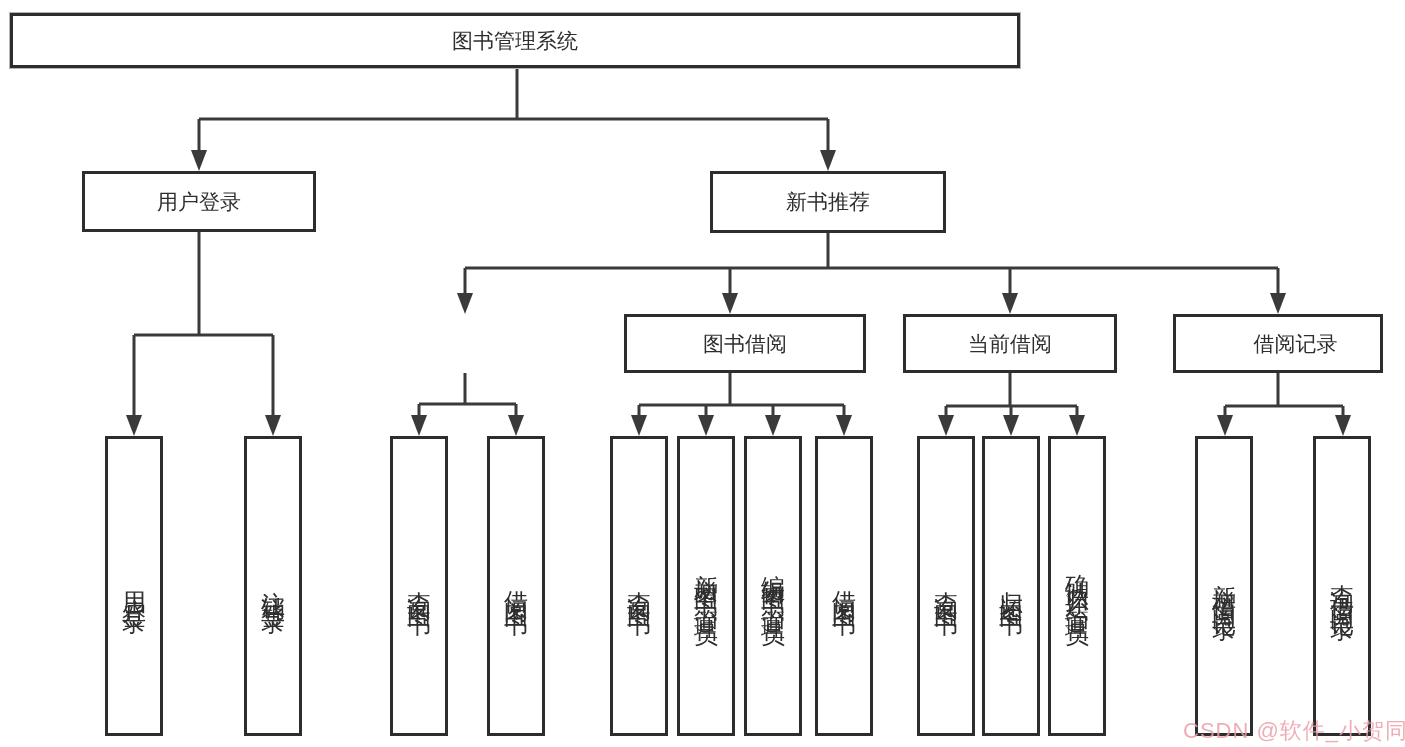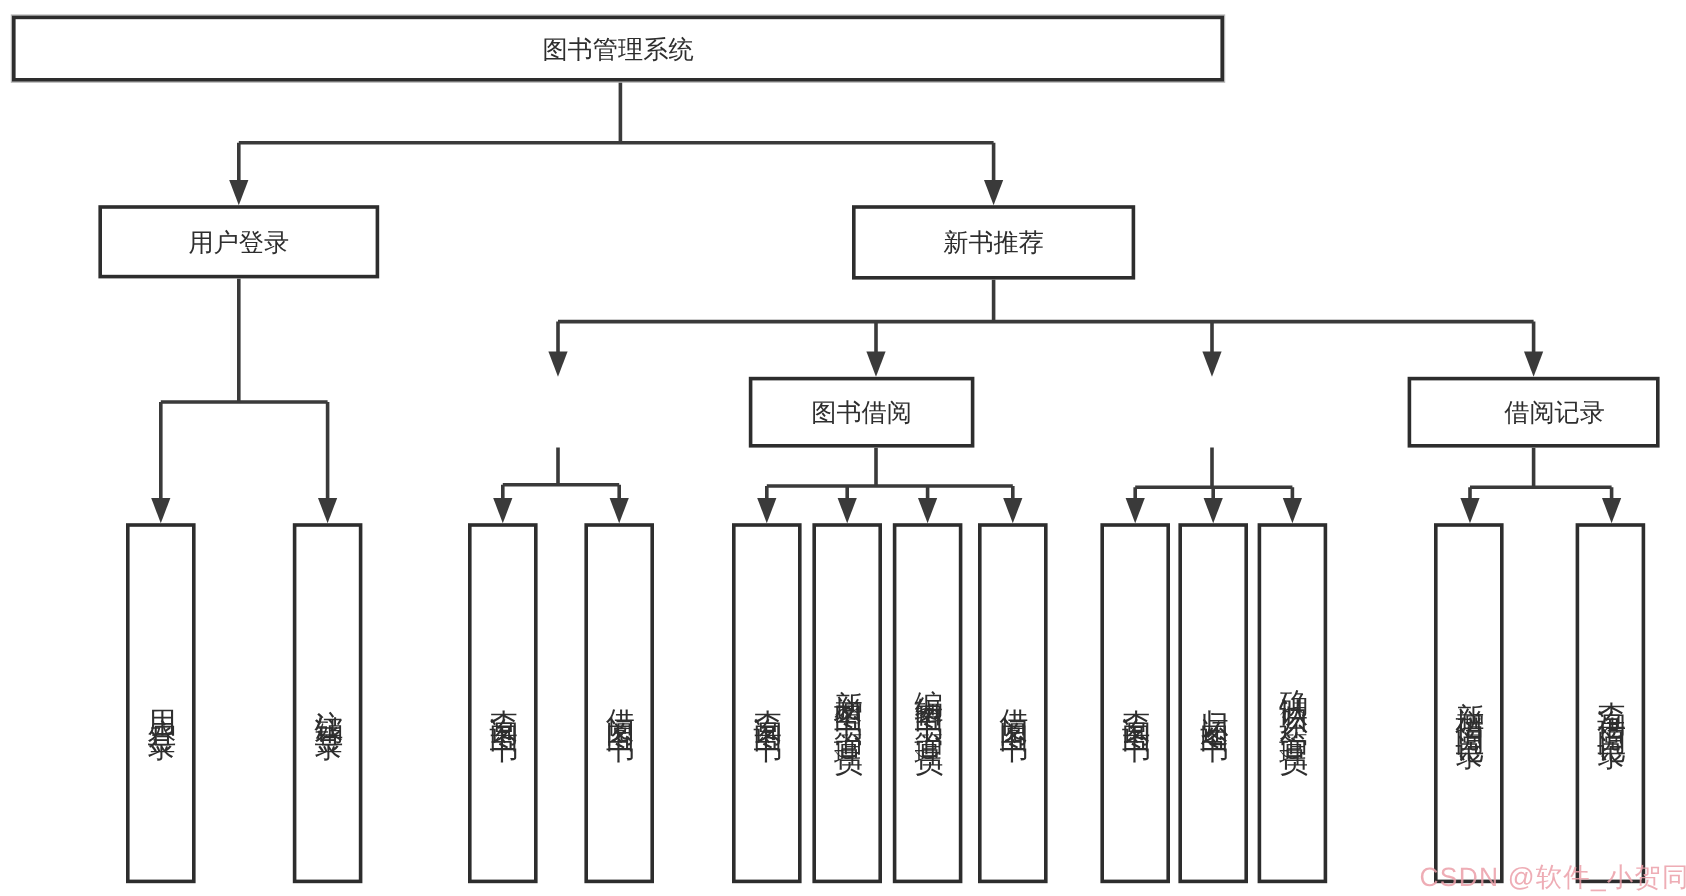--- a/index.html
+++ b/index.html
@@ -103,21 +103,22 @@
       <polygon points="1217,415 1233,415 1225,436"></polygon>
       <polygon points="1335,415 1351,415 1343,436"></polygon>
     </g>
   </svg>
 
   <div class="node root" style="left:10px; top:13px; width:1010px; height:55px;font-family:Liberation Mono, monospace;">图书管理系统</div>
 
   <div class="node branch" style="left:82px; top:171px; width:234px; height:61px;">用户登录</div>
   <div class="node branch" style="left:710px; top:171px; width:236px; height:62px;">新书推荐</div>
 
-  <div class="node branch" style="left:624px; top:314px; width:188px; height:59px;">图书借阅</div>
+  <div class="node branch" style="left:624px; top:314px; width:242px; height:59px;">图书借阅</div>
+  <div class="node branch" style="left:903px; top:314px; width:214px; height:59px;">当前借阅</div>
   <div class="node branch" style="left:1173px; top:314px; width:210px; height:59px;padding-left:35px;">借阅记录</div>
 
   <div class="node leaf" style="left:105px; top:436px; width:58px; height:300px;">用户登录</div>
   <div class="node leaf" style="left:244px; top:436px; width:58px; height:300px;">注销登录</div>
 
   <div class="node leaf" style="left:390px; top:436px; width:58px; height:300px;">查询图书</div>
   <div class="node leaf" style="left:487px; top:436px; width:58px; height:300px;">借阅图书</div>
 
   <div class="node leaf" style="left:610px; top:436px; width:58px; height:300px;">查询图书</div>
   <div class="node leaf" style="left:677px; top:436px; width:58px; height:300px;">新增图书（管理员）</div>

